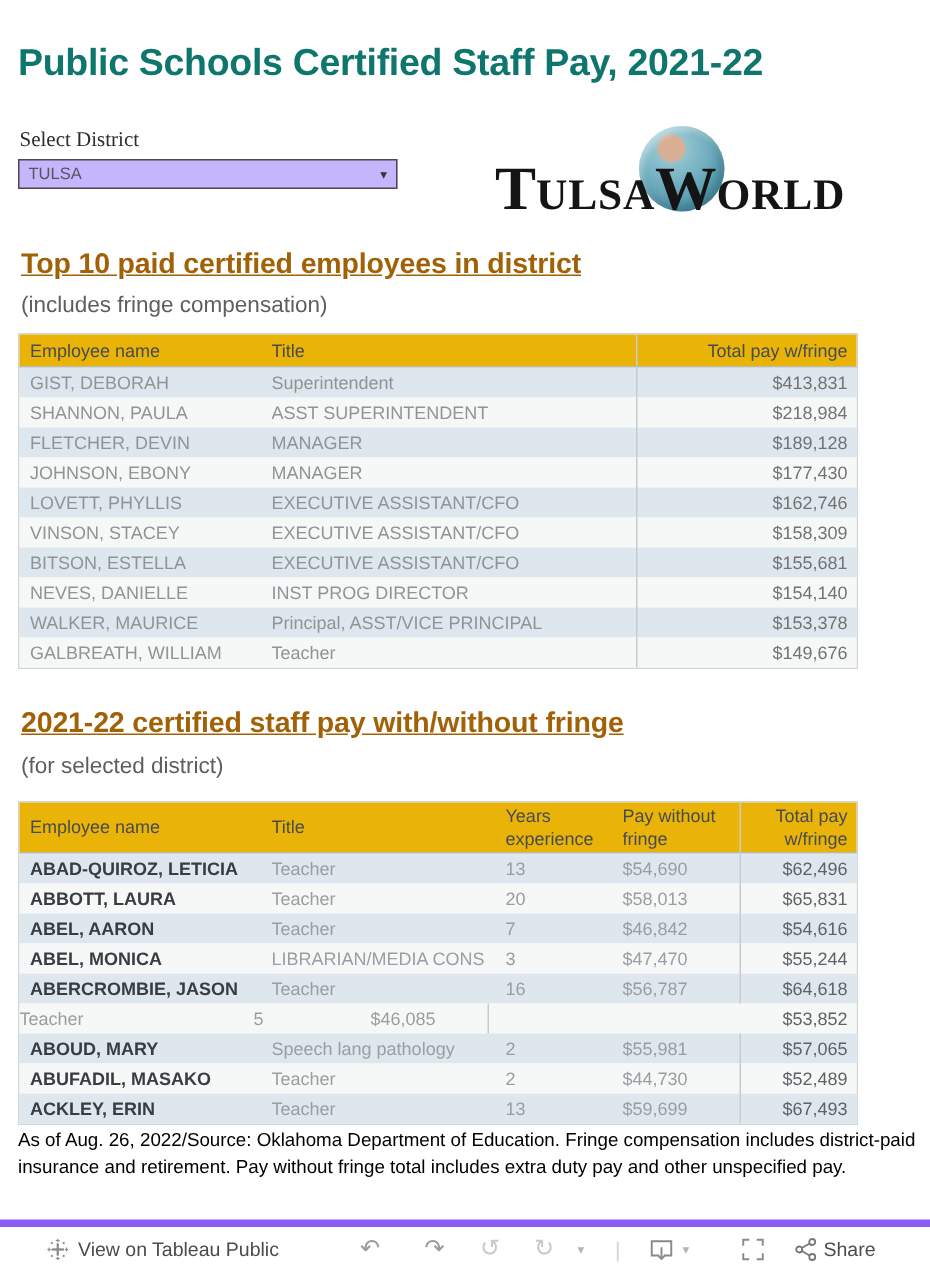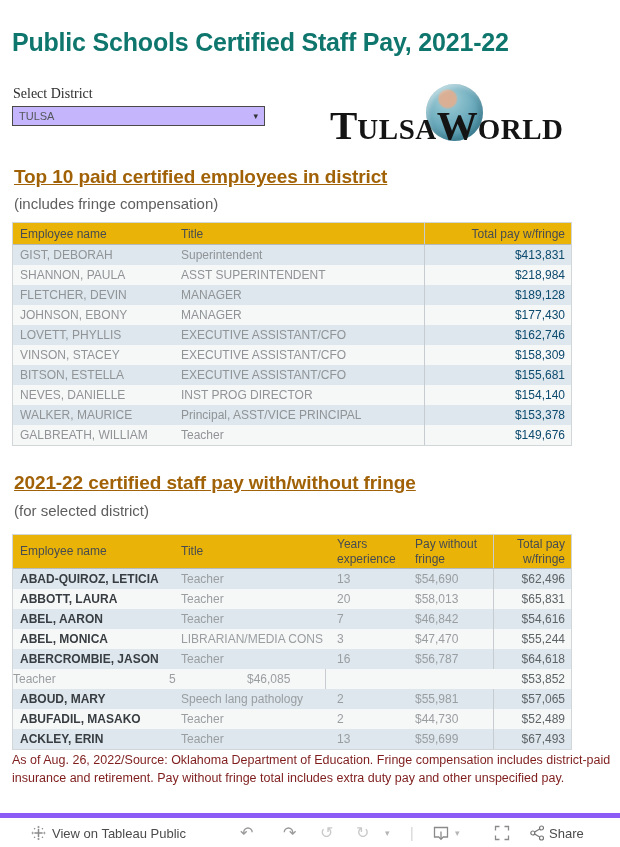--- a/index.html
+++ b/index.html
@@ -42,37 +42,37 @@
   .row:nth-child(odd){background:#f6f7f7;}
   .cell{display:flex;align-items:center;box-sizing:border-box;overflow:hidden;white-space:nowrap;}
   .num{justify-content:flex-end;text-align:right;}
 
   
   .t1 .c-name{width:168px;padding-left:7px;}
   .t1 .c-title{flex:1;}
   .t1 .c-pay{width:147px;padding-right:6px;border-left:1px solid #c6ccd0;align-self:stretch;}
   .t1 .hrow{height:21px;align-items:center;}
   .t1 .row .c-name,.t1 .row .c-title{color:#909497;}
-  .t1 .row .c-pay{color:#0c4a6e;}
+  .t1 .row .c-pay{color:#737373;}
 
   
   .t2 .c-name{width:168px;padding-left:7px;}
   .t2 .c-title{width:156px;}
   .t2 .c-years{width:78px;}
   .t2 .c-pay{width:78px;}
   .t2 .c-total{flex:1;padding-right:6px;border-left:1px solid #c6ccd0;align-self:stretch;}
   .t2 .hrow{height:33px;align-items:center;}
   .t2 .hrow .cell{white-space:normal;line-height:1.25;}
   .t2 .hrow .num{text-align:right;}
   .t2 .row .c-name{color:#383d42;font-weight:700;}
   .t2 .row .c-title,.t2 .row .c-years,.t2 .row .c-pay{color:#9a9ea1;}
   .t2 .row .c-total{color:#5e6366;}
 
   .caption{position:absolute;left:12px;top:752px;width:599px;font-size:12.5px;
-           line-height:1.42;color:#7f1d1d;}
+           line-height:1.42;color:#000000;}
 
   
   .toolbar{position:absolute;left:0;right:0;bottom:0;height:29px;background:#fff;
            border-top:5px solid #8b5cf6;}
   .toolbar>*{position:absolute;top:50%;transform:translateY(-50%);}
   .tb-view{left:52px;font-size:13px;font-weight:500;color:#4b4b4b;cursor:pointer;}
   .tb-logo{left:31px;cursor:pointer;}
   .tb-ico{font-size:16px;color:#9b9b9b;cursor:pointer;line-height:1;}
   .tb-ico.dis{color:#c9c9c9;}
   .tb-caret{font-size:9px;color:#b5b5b5;cursor:pointer;}

